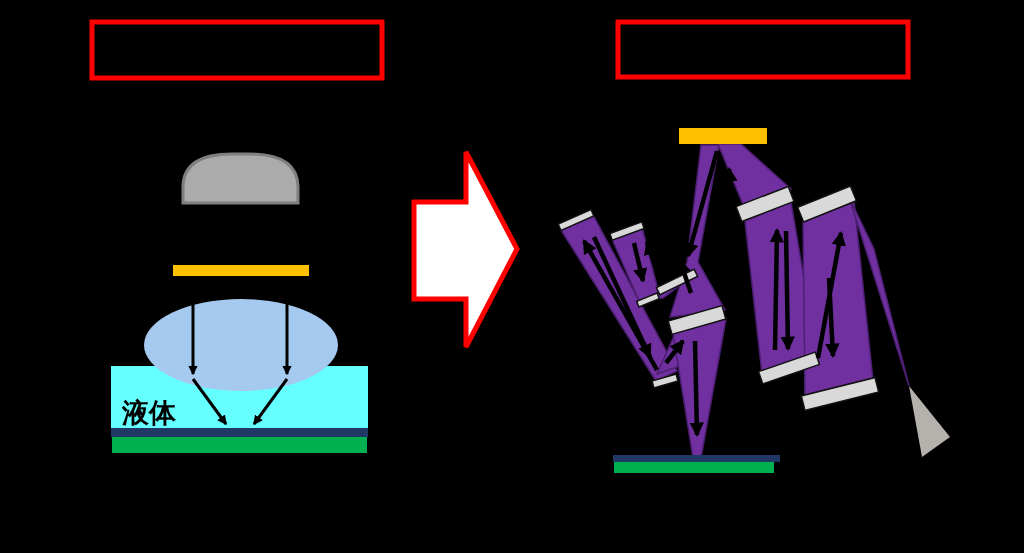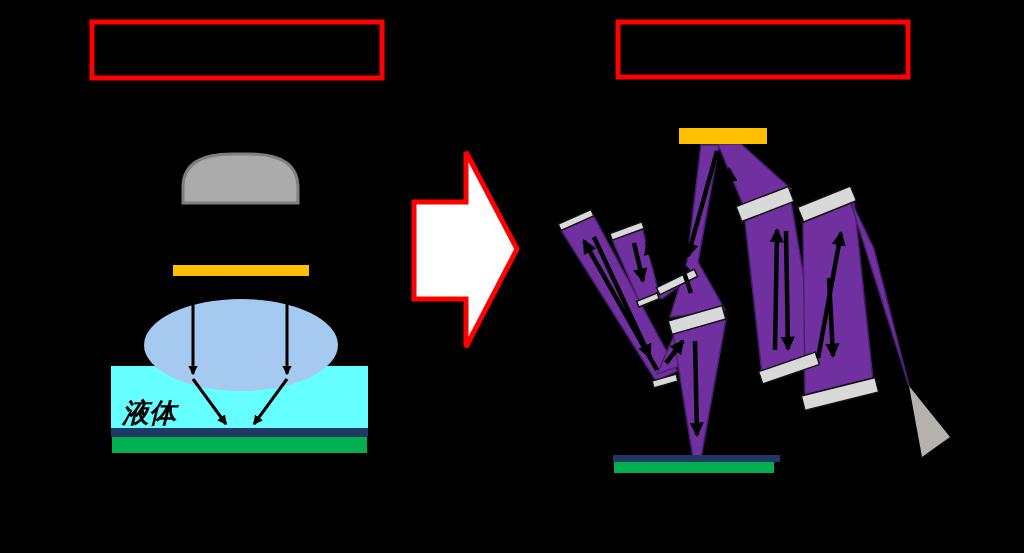--- a/index.html
+++ b/index.html
@@ -1,17 +1,17 @@
 <!DOCTYPE html>
 <html><head>
 <meta charset="utf-8">
 <style>
   html,body{margin:0;padding:0;background:#000;}
   .canvas{position:relative;width:1024px;height:553px;background:#000;overflow:hidden;
-          font-family:"DejaVu Sans","Liberation Sans",sans-serif;font-style:italic;}
+          font-family:"DejaVu Sans","Liberation Sans",sans-serif;}
   svg{display:block;}
   text.liquid-label{font-family:"DejaVu Sans","Liberation Sans",sans-serif;
                     font-weight:bold;font-size:27px;fill:#000;}
 </style>
 </head>
 <body>
 
 <div class="canvas">
 <svg width="1024" height="553" viewBox="0 0 1024 553" xmlns="http://www.w3.org/2000/svg">
 

